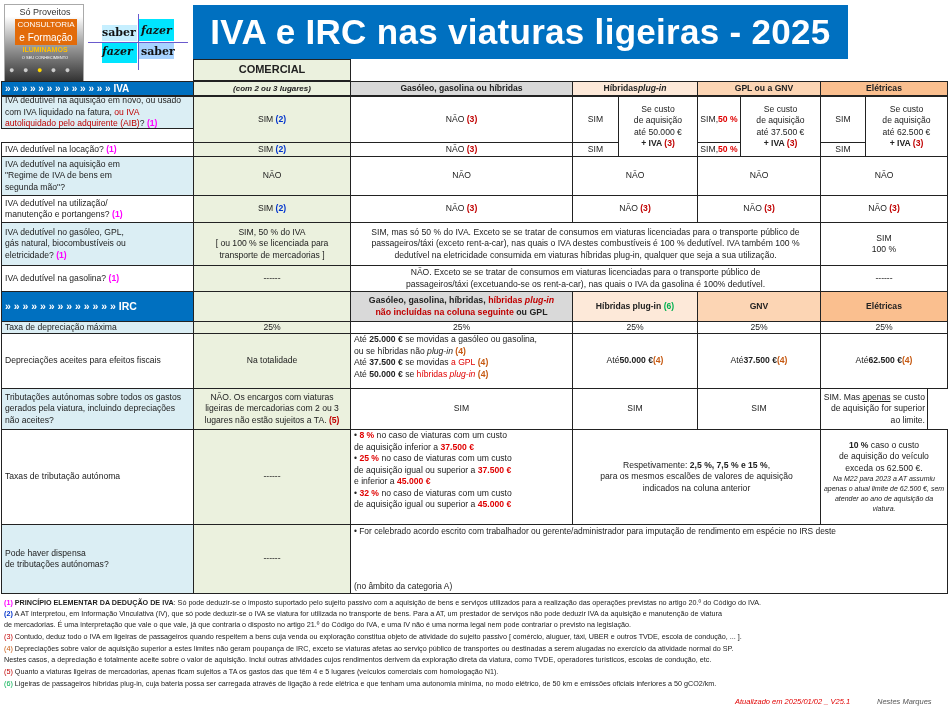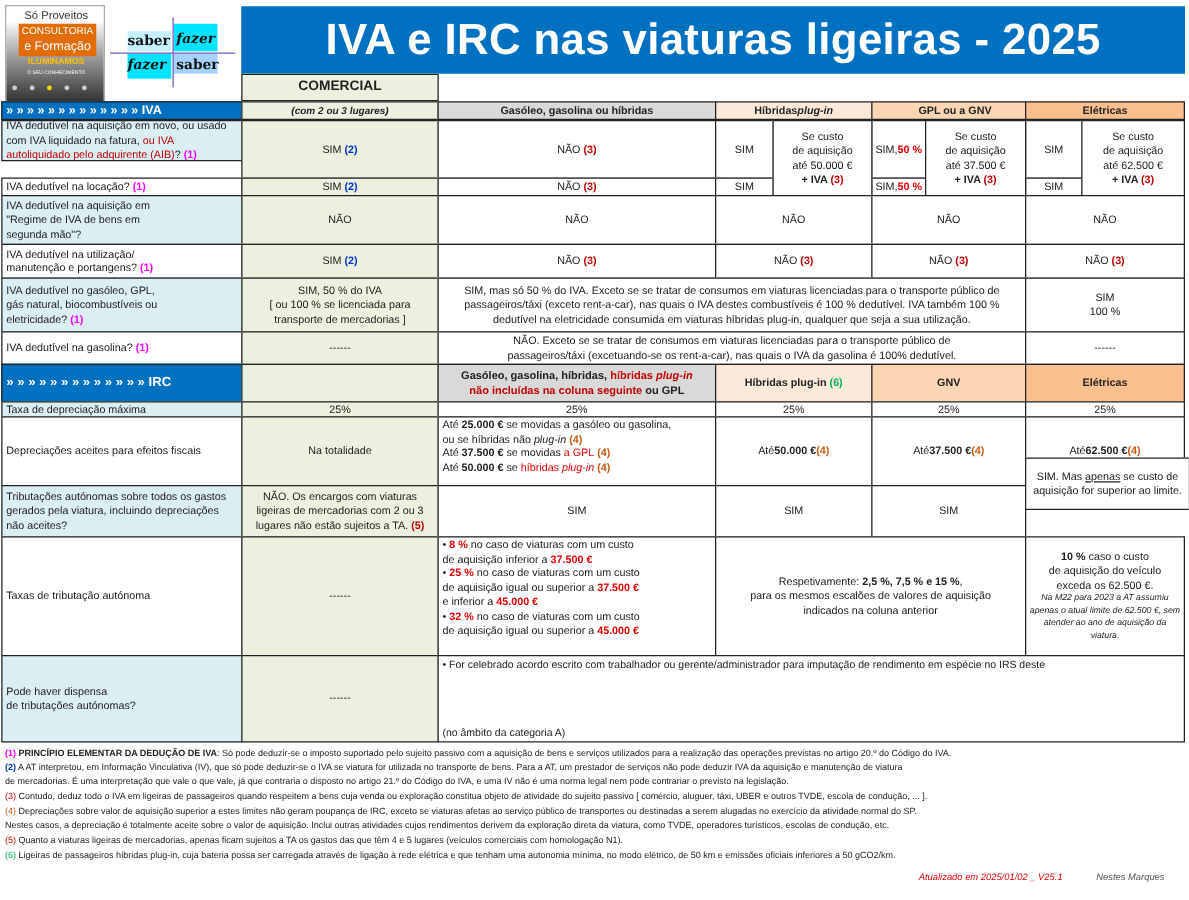--- a/index.html
+++ b/index.html
@@ -46,21 +46,21 @@
   <div class="abs" style="left:14px;top:29px;width:35px;height:20px;background:#00e5ff;"></div>
   <div class="abs" style="left:51px;top:29px;width:35px;height:16px;background:#a6d2ff;"></div>
   <div class="abs" style="left:0;top:28px;width:100px;height:1px;background:#6a5acd;"></div>
   <div class="abs" style="left:50px;top:0;width:1px;height:56px;background:#6a5acd;"></div>
   <div class="abs" style="left:14px;top:12px;font-family:'DejaVu Serif',serif;font-size:11px;color:#111;">saber</div>
   <div class="abs i" style="left:53px;top:10px;font-family:'DejaVu Serif',serif;font-size:11px;color:#111;">fazer</div>
   <div class="abs i" style="left:14px;top:31px;font-family:'DejaVu Serif',serif;font-size:11px;color:#111;">fazer</div>
   <div class="abs" style="left:53px;top:31px;font-family:'DejaVu Serif',serif;font-size:11px;color:#111;">saber</div>
 </div>
 
-<div class="abs blue" style="left:193px;top:5px;width:755px;height:54px;display:flex;align-items:center;justify-content:center;">
+<div class="abs blue" style="left:193px;top:5px;width:655px;height:54px;display:flex;align-items:center;justify-content:center;">
   <span style="font-size:35px;font-weight:bold;letter-spacing:0.3px;">IVA e IRC nas viaturas ligeiras - 2025</span>
 </div>
 
 <div class="cell blue left b" style="left:1px;top:81px;width:193px;height:15px;font-size:10px;">
   <span>» » » » » » » » » » » » »  IVA</span>
 </div>
 
 <div class="cell com b" style="left:193px;top:59px;width:158px;height:22px;font-size:11px;">
     <span>COMERCIAL</span>
   </div>
@@ -259,21 +259,21 @@
   </div>
 <div class="cell wh" style="left:350px;top:388px;width:223px;height:42px;">
     <span>SIM</span>
   </div>
 <div class="cell wh" style="left:572px;top:388px;width:126px;height:42px;">
     <span>SIM</span>
   </div>
 <div class="cell wh" style="left:697px;top:388px;width:124px;height:42px;">
     <span>SIM</span>
   </div>
-<div class="cell wh" style="left:820px;top:366px;width:132px;height:42px;">
+<div class="cell wh" style="left:820px;top:388px;width:108px;height:42px;text-align:right;">
     <span><span>SIM. Mas </span><span class="u">apenas</span><span> se custo de aquisição for superior ao limite.</span></span>
   </div>
 
 <div class="cell wh left" style="left:1px;top:429px;width:193px;height:96px;">
     <span>Taxas de tributação autónoma</span>
   </div>
 <div class="cell com" style="left:193px;top:429px;width:158px;height:96px;">
     <span>------</span>
   </div>
 <div class="cell wh left" style="left:350px;top:429px;width:223px;height:96px;flex-direction:column;align-items:flex-start;">

